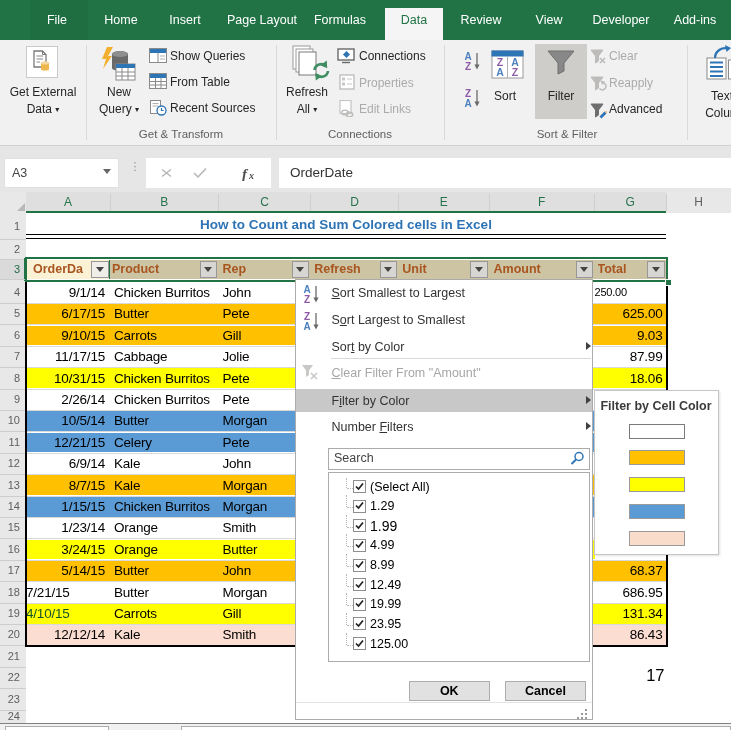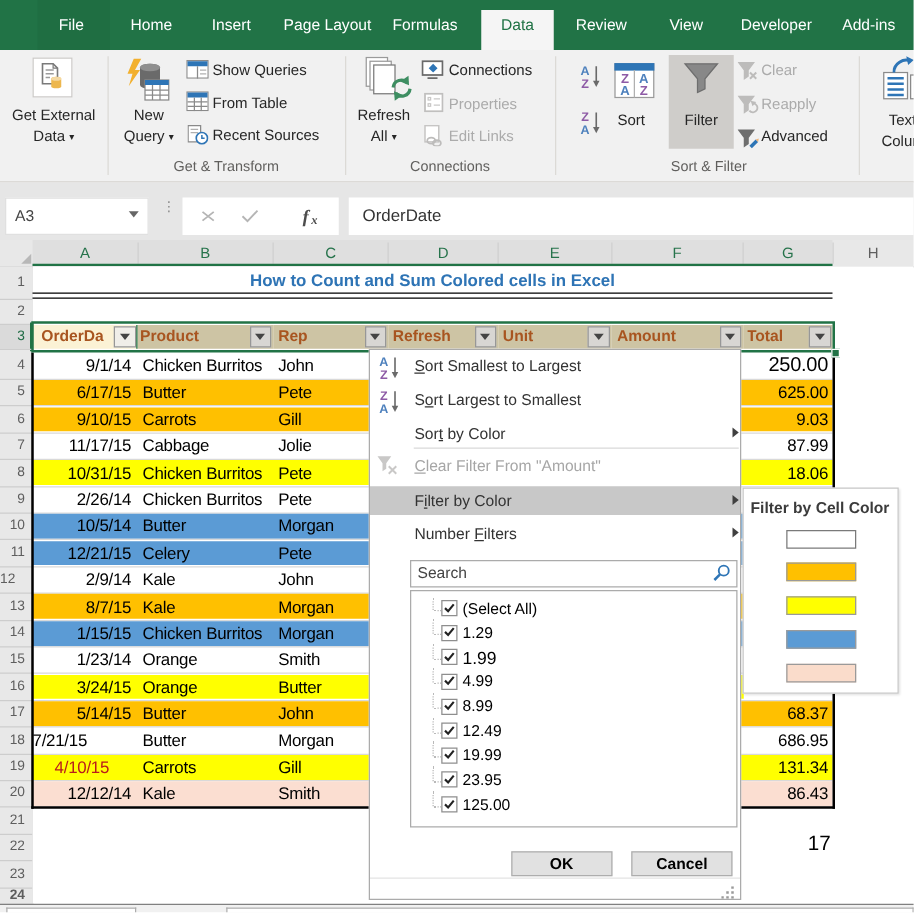--- a/index.html
+++ b/index.html
@@ -231,21 +231,21 @@
 <div class="ab" style="left:0px;top:346.2px;width:20px;height:21.4px;color:#5E5E5E;font-size:11px;text-align:right;line-height:21.4px;font-weight:normal">7</div>
 <div class="ab" style="left:0px;top:367.1px;width:26px;height:1px;background:#CDCDCD"></div>
 <div class="ab" style="left:0px;top:367.6px;width:20px;height:21.4px;color:#5E5E5E;font-size:11px;text-align:right;line-height:21.4px;font-weight:normal">8</div>
 <div class="ab" style="left:0px;top:388.5px;width:26px;height:1px;background:#CDCDCD"></div>
 <div class="ab" style="left:0px;top:389.0px;width:20px;height:21.4px;color:#5E5E5E;font-size:11px;text-align:right;line-height:21.4px;font-weight:normal">9</div>
 <div class="ab" style="left:0px;top:409.9px;width:26px;height:1px;background:#CDCDCD"></div>
 <div class="ab" style="left:0px;top:410.4px;width:20px;height:21.4px;color:#5E5E5E;font-size:11px;text-align:right;line-height:21.4px;font-weight:normal">10</div>
 <div class="ab" style="left:0px;top:431.3px;width:26px;height:1px;background:#CDCDCD"></div>
 <div class="ab" style="left:0px;top:431.8px;width:20px;height:21.4px;color:#5E5E5E;font-size:11px;text-align:right;line-height:21.4px;font-weight:normal">11</div>
 <div class="ab" style="left:0px;top:452.7px;width:26px;height:1px;background:#CDCDCD"></div>
-<div class="ab" style="left:0px;top:453.2px;width:20px;height:21.4px;color:#5E5E5E;font-size:11px;text-align:left;line-height:21.4px;font-weight:normal">12</div>
+<div class="ab" style="left:0px;top:453.2px;width:20px;height:21.4px;color:#5E5E5E;font-size:11px;text-align:right;line-height:21.4px;font-weight:normal">12</div>
 <div class="ab" style="left:0px;top:474.1px;width:26px;height:1px;background:#CDCDCD"></div>
 <div class="ab" style="left:0px;top:474.6px;width:20px;height:21.4px;color:#5E5E5E;font-size:11px;text-align:right;line-height:21.4px;font-weight:normal">13</div>
 <div class="ab" style="left:0px;top:495.5px;width:26px;height:1px;background:#CDCDCD"></div>
 <div class="ab" style="left:0px;top:496.0px;width:20px;height:21.4px;color:#5E5E5E;font-size:11px;text-align:right;line-height:21.4px;font-weight:normal">14</div>
 <div class="ab" style="left:0px;top:516.9px;width:26px;height:1px;background:#CDCDCD"></div>
 <div class="ab" style="left:0px;top:517.4px;width:20px;height:21.4px;color:#5E5E5E;font-size:11px;text-align:right;line-height:21.4px;font-weight:normal">15</div>
 <div class="ab" style="left:0px;top:538.3px;width:26px;height:1px;background:#CDCDCD"></div>
 <div class="ab" style="left:0px;top:538.8px;width:20px;height:21.4px;color:#5E5E5E;font-size:11px;text-align:right;line-height:21.4px;font-weight:normal">16</div>
 <div class="ab" style="left:0px;top:559.7px;width:26px;height:1px;background:#CDCDCD"></div>
 <div class="ab" style="left:0px;top:560.2px;width:20px;height:21.4px;color:#5E5E5E;font-size:11px;text-align:right;line-height:21.4px;font-weight:normal">17</div>
@@ -255,21 +255,21 @@
 <div class="ab" style="left:0px;top:603.0px;width:20px;height:21.4px;color:#5E5E5E;font-size:11px;text-align:right;line-height:21.4px;font-weight:normal">19</div>
 <div class="ab" style="left:0px;top:623.9px;width:26px;height:1px;background:#CDCDCD"></div>
 <div class="ab" style="left:0px;top:624.4px;width:20px;height:21.4px;color:#5E5E5E;font-size:11px;text-align:right;line-height:21.4px;font-weight:normal">20</div>
 <div class="ab" style="left:0px;top:645.3px;width:26px;height:1px;background:#CDCDCD"></div>
 <div class="ab" style="left:0px;top:645.8px;width:20px;height:21.4px;color:#5E5E5E;font-size:11px;text-align:right;line-height:21.4px;font-weight:normal">21</div>
 <div class="ab" style="left:0px;top:666.7px;width:26px;height:1px;background:#CDCDCD"></div>
 <div class="ab" style="left:0px;top:667.2px;width:20px;height:21.4px;color:#5E5E5E;font-size:11px;text-align:right;line-height:21.4px;font-weight:normal">22</div>
 <div class="ab" style="left:0px;top:688.1px;width:26px;height:1px;background:#CDCDCD"></div>
 <div class="ab" style="left:0px;top:688.6px;width:20px;height:21.4px;color:#5E5E5E;font-size:11px;text-align:right;line-height:21.4px;font-weight:normal">23</div>
 <div class="ab" style="left:0px;top:709.5px;width:26px;height:1px;background:#CDCDCD"></div>
-<div class="ab" style="left:0px;top:710.0px;width:20px;height:13.0px;color:#5E5E5E;font-size:11px;text-align:right;line-height:13.0px;font-weight:bold">24</div>
+<div class="ab" style="left:0px;top:710.0px;width:20px;height:13.0px;color:#5E5E5E;font-size:11px;text-align:right;line-height:13.0px;font-weight:normal">24</div>
 <div class="ab" style="left:0px;top:722.5px;width:26px;height:1px;background:#CDCDCD"></div>
 <div class="ab" style="left:25.5px;top:213px;width:0.8px;height:510px;background:#ABABAB"></div>
 <div class="ab" style="left:26px;top:213px;width:705px;height:510px;background:#fff;z-index:0"></div>
 <div class="ab" style="left:26px;top:215px;width:640px;height:20px;color:#2E74B5;font-size:13.5px;font-weight:bold;text-align:center;line-height:20px;z-index:2">How to Count and Sum Colored cells in Excel</div>
 <div class="ab" style="left:26px;top:233.5px;width:640px;height:5px;border-top:1.6px solid #000;border-bottom:1.6px solid #000;z-index:2"></div>
 <div class="ab" style="left:26px;top:259.5px;width:84px;height:19.8px;background:#FBF2D5;z-index:2"></div>
 <div class="ab" style="left:33px;top:259.5px;width:50px;height:19.8px;color:#A85520;font-size:12.5px;font-weight:bold;line-height:19.8px;overflow:hidden;white-space:nowrap;z-index:3">OrderDate</div>
 <div class="ab" style="left:91px;top:260.5px;width:17.5px;height:17.2px;background:#F0EEE9;border:1px solid #979797;z-index:3"></div>
 <div class="ab" style="left:95.5px;top:267.0px;width:0;height:0;border-left:4.5px solid transparent;border-right:4.5px solid transparent;border-top:5.5px solid #444;z-index:4"></div>
 <div class="ab" style="left:110px;top:259.5px;width:108.5px;height:19.8px;background:#CDC4A4;z-index:2"></div>
@@ -292,21 +292,21 @@
 <div class="ab" style="left:493.5px;top:259.5px;width:101.0px;height:19.8px;color:#A85520;font-size:12.5px;font-weight:bold;line-height:19.8px;overflow:hidden;white-space:nowrap;z-index:3">Amount</div>
 <div class="ab" style="left:575.5px;top:260.5px;width:17.5px;height:17.2px;background:#D8D6D3;border:1px solid #979797;z-index:3"></div>
 <div class="ab" style="left:580.0px;top:267.0px;width:0;height:0;border-left:4.5px solid transparent;border-right:4.5px solid transparent;border-top:5.5px solid #444;z-index:4"></div>
 <div class="ab" style="left:594.5px;top:259.5px;width:71.5px;height:19.8px;background:#CDC4A4;z-index:2"></div>
 <div class="ab" style="left:597.5px;top:259.5px;width:68.5px;height:19.8px;color:#A85520;font-size:12.5px;font-weight:bold;line-height:19.8px;overflow:hidden;white-space:nowrap;z-index:3">Total</div>
 <div class="ab" style="left:647px;top:260.5px;width:17.5px;height:17.2px;background:#D8D6D3;border:1px solid #979797;z-index:3"></div>
 <div class="ab" style="left:651.5px;top:267.0px;width:0;height:0;border-left:4.5px solid transparent;border-right:4.5px solid transparent;border-top:5.5px solid #444;z-index:4"></div>
 <div class="ab" style="left:26px;top:282.0px;width:79px;height:21.4px;color:#000;font-size:13.5px;letter-spacing:-0.2px;text-align:right;line-height:21.4px;z-index:3">9/1/14</div>
 <div class="ab" style="left:114px;top:282.0px;width:110px;height:21.4px;color:#000;font-size:13.5px;letter-spacing:-0.2px;line-height:21.4px;z-index:3">Chicken Burritos</div>
 <div class="ab" style="left:222.5px;top:282.0px;width:80px;height:21.4px;color:#000;font-size:13.5px;letter-spacing:-0.2px;line-height:21.4px;z-index:3">John</div>
-<div class="ab" style="left:594.5px;top:282.0px;width:68px;height:21.4px;color:#000;font-size:16px;letter-spacing:-0.2px;text-align:right;line-height:21.4px;z-index:3">250.00</div>
+<div class="ab" style="left:594.5px;top:282.0px;width:68px;height:21.4px;color:#000;font-size:11px;letter-spacing:-0.2px;line-height:21.4px;z-index:3">250.00</div>
 <div class="ab" style="left:26px;top:303.0px;width:640px;height:0.8px;background:#D9D9D9;z-index:2"></div>
 <div class="ab" style="left:26px;top:304.2px;width:640px;height:19.8px;background:#FFC000;z-index:2"></div>
 <div class="ab" style="left:26px;top:303.4px;width:79px;height:21.4px;color:#000;font-size:13.5px;letter-spacing:-0.2px;text-align:right;line-height:21.4px;z-index:3">6/17/15</div>
 <div class="ab" style="left:114px;top:303.4px;width:110px;height:21.4px;color:#000;font-size:13.5px;letter-spacing:-0.2px;line-height:21.4px;z-index:3">Butter</div>
 <div class="ab" style="left:222.5px;top:303.4px;width:80px;height:21.4px;color:#000;font-size:13.5px;letter-spacing:-0.2px;line-height:21.4px;z-index:3">Pete</div>
 <div class="ab" style="left:594.5px;top:303.4px;width:68px;height:21.4px;color:#000;font-size:13.5px;letter-spacing:-0.2px;text-align:right;line-height:21.4px;z-index:3">625.00</div>
 <div class="ab" style="left:26px;top:324.4px;width:640px;height:0.8px;background:#D9D9D9;z-index:2"></div>
 <div class="ab" style="left:26px;top:325.6px;width:640px;height:19.8px;background:#FFC000;z-index:2"></div>
 <div class="ab" style="left:26px;top:324.8px;width:79px;height:21.4px;color:#000;font-size:13.5px;letter-spacing:-0.2px;text-align:right;line-height:21.4px;z-index:3">9/10/15</div>
 <div class="ab" style="left:114px;top:324.8px;width:110px;height:21.4px;color:#000;font-size:13.5px;letter-spacing:-0.2px;line-height:21.4px;z-index:3">Carrots</div>
@@ -331,21 +331,21 @@
 <div class="ab" style="left:26px;top:411.2px;width:568.5px;height:19.8px;background:#5B9BD5;z-index:2"></div>
 <div class="ab" style="left:26px;top:410.4px;width:79px;height:21.4px;color:#000;font-size:13.5px;letter-spacing:-0.2px;text-align:right;line-height:21.4px;z-index:3">10/5/14</div>
 <div class="ab" style="left:114px;top:410.4px;width:110px;height:21.4px;color:#000;font-size:13.5px;letter-spacing:-0.2px;line-height:21.4px;z-index:3">Butter</div>
 <div class="ab" style="left:222.5px;top:410.4px;width:80px;height:21.4px;color:#000;font-size:13.5px;letter-spacing:-0.2px;line-height:21.4px;z-index:3">Morgan</div>
 <div class="ab" style="left:26px;top:431.4px;width:640px;height:0.8px;background:#D9D9D9;z-index:2"></div>
 <div class="ab" style="left:26px;top:432.6px;width:568.5px;height:19.8px;background:#5B9BD5;z-index:2"></div>
 <div class="ab" style="left:26px;top:431.8px;width:79px;height:21.4px;color:#000;font-size:13.5px;letter-spacing:-0.2px;text-align:right;line-height:21.4px;z-index:3">12/21/15</div>
 <div class="ab" style="left:114px;top:431.8px;width:110px;height:21.4px;color:#000;font-size:13.5px;letter-spacing:-0.2px;line-height:21.4px;z-index:3">Celery</div>
 <div class="ab" style="left:222.5px;top:431.8px;width:80px;height:21.4px;color:#000;font-size:13.5px;letter-spacing:-0.2px;line-height:21.4px;z-index:3">Pete</div>
 <div class="ab" style="left:26px;top:452.8px;width:640px;height:0.8px;background:#D9D9D9;z-index:2"></div>
-<div class="ab" style="left:26px;top:453.2px;width:79px;height:21.4px;color:#000;font-size:13.5px;letter-spacing:-0.2px;text-align:right;line-height:21.4px;z-index:3">2/9/14</div>
+<div class="ab" style="left:26px;top:453.2px;width:79px;height:21.4px;color:#000;font-size:13.5px;letter-spacing:-0.2px;text-align:right;line-height:21.4px;z-index:3">6/9/14</div>
 <div class="ab" style="left:114px;top:453.2px;width:110px;height:21.4px;color:#000;font-size:13.5px;letter-spacing:-0.2px;line-height:21.4px;z-index:3">Kale</div>
 <div class="ab" style="left:222.5px;top:453.2px;width:80px;height:21.4px;color:#000;font-size:13.5px;letter-spacing:-0.2px;line-height:21.4px;z-index:3">John</div>
 <div class="ab" style="left:26px;top:474.2px;width:640px;height:0.8px;background:#D9D9D9;z-index:2"></div>
 <div class="ab" style="left:26px;top:475.4px;width:568.5px;height:19.8px;background:#FFC000;z-index:2"></div>
 <div class="ab" style="left:26px;top:474.6px;width:79px;height:21.4px;color:#000;font-size:13.5px;letter-spacing:-0.2px;text-align:right;line-height:21.4px;z-index:3">8/7/15</div>
 <div class="ab" style="left:114px;top:474.6px;width:110px;height:21.4px;color:#000;font-size:13.5px;letter-spacing:-0.2px;line-height:21.4px;z-index:3">Kale</div>
 <div class="ab" style="left:222.5px;top:474.6px;width:80px;height:21.4px;color:#000;font-size:13.5px;letter-spacing:-0.2px;line-height:21.4px;z-index:3">Morgan</div>
 <div class="ab" style="left:26px;top:495.6px;width:640px;height:0.8px;background:#D9D9D9;z-index:2"></div>
 <div class="ab" style="left:26px;top:496.8px;width:568.5px;height:19.8px;background:#5B9BD5;z-index:2"></div>
 <div class="ab" style="left:26px;top:496.0px;width:79px;height:21.4px;color:#000;font-size:13.5px;letter-spacing:-0.2px;text-align:right;line-height:21.4px;z-index:3">1/15/15</div>
@@ -366,21 +366,21 @@
 <div class="ab" style="left:114px;top:560.2px;width:110px;height:21.4px;color:#000;font-size:13.5px;letter-spacing:-0.2px;line-height:21.4px;z-index:3">Butter</div>
 <div class="ab" style="left:222.5px;top:560.2px;width:80px;height:21.4px;color:#000;font-size:13.5px;letter-spacing:-0.2px;line-height:21.4px;z-index:3">John</div>
 <div class="ab" style="left:594.5px;top:560.2px;width:68px;height:21.4px;color:#000;font-size:13.5px;letter-spacing:-0.2px;text-align:right;line-height:21.4px;z-index:3">68.37</div>
 <div class="ab" style="left:26px;top:581.2px;width:640px;height:0.8px;background:#D9D9D9;z-index:2"></div>
 <div class="ab" style="left:26px;top:581.6px;width:79px;height:21.4px;color:#000;font-size:13.5px;letter-spacing:-0.2px;line-height:21.4px;z-index:3">7/21/15</div>
 <div class="ab" style="left:114px;top:581.6px;width:110px;height:21.4px;color:#000;font-size:13.5px;letter-spacing:-0.2px;line-height:21.4px;z-index:3">Butter</div>
 <div class="ab" style="left:222.5px;top:581.6px;width:80px;height:21.4px;color:#000;font-size:13.5px;letter-spacing:-0.2px;line-height:21.4px;z-index:3">Morgan</div>
 <div class="ab" style="left:594.5px;top:581.6px;width:68px;height:21.4px;color:#000;font-size:13.5px;letter-spacing:-0.2px;text-align:right;line-height:21.4px;z-index:3">686.95</div>
 <div class="ab" style="left:26px;top:602.6px;width:640px;height:0.8px;background:#D9D9D9;z-index:2"></div>
 <div class="ab" style="left:26px;top:603.8px;width:640px;height:19.8px;background:#FFFF00;z-index:2"></div>
-<div class="ab" style="left:26px;top:603.0px;width:79px;height:31px;color:#b91c1c;font-size:13.5px;letter-spacing:-0.2px;text-align:center;line-height:21.4px;z-index:3">4/10/15</div>
+<div class="ab" style="left:26px;top:603.0px;width:79px;height:31px;color:#14532d;font-size:13.5px;letter-spacing:-0.2px;text-align:left;line-height:21.4px;z-index:3">4/10/15</div>
 <div class="ab" style="left:114px;top:603.0px;width:110px;height:21.4px;color:#000;font-size:13.5px;letter-spacing:-0.2px;line-height:21.4px;z-index:3">Carrots</div>
 <div class="ab" style="left:222.5px;top:603.0px;width:80px;height:21.4px;color:#000;font-size:13.5px;letter-spacing:-0.2px;line-height:21.4px;z-index:3">Gill</div>
 <div class="ab" style="left:594.5px;top:603.0px;width:68px;height:21.4px;color:#000;font-size:13.5px;letter-spacing:-0.2px;text-align:right;line-height:21.4px;z-index:3">131.34</div>
 <div class="ab" style="left:26px;top:624.0px;width:640px;height:0.8px;background:#D9D9D9;z-index:2"></div>
 <div class="ab" style="left:26px;top:625.2px;width:640px;height:19.8px;background:#FBDED1;z-index:2"></div>
 <div class="ab" style="left:26px;top:624.4px;width:79px;height:21.4px;color:#000;font-size:13.5px;letter-spacing:-0.2px;text-align:right;line-height:21.4px;z-index:3">12/12/14</div>
 <div class="ab" style="left:114px;top:624.4px;width:110px;height:21.4px;color:#000;font-size:13.5px;letter-spacing:-0.2px;line-height:21.4px;z-index:3">Kale</div>
 <div class="ab" style="left:222.5px;top:624.4px;width:80px;height:21.4px;color:#000;font-size:13.5px;letter-spacing:-0.2px;line-height:21.4px;z-index:3">Smith</div>
 <div class="ab" style="left:594.5px;top:624.4px;width:68px;height:21.4px;color:#000;font-size:13.5px;letter-spacing:-0.2px;text-align:right;line-height:21.4px;z-index:3">86.43</div>
 <div class="ab" style="left:25px;top:281.5px;width:2px;height:365.5px;background:#000;z-index:4"></div>

